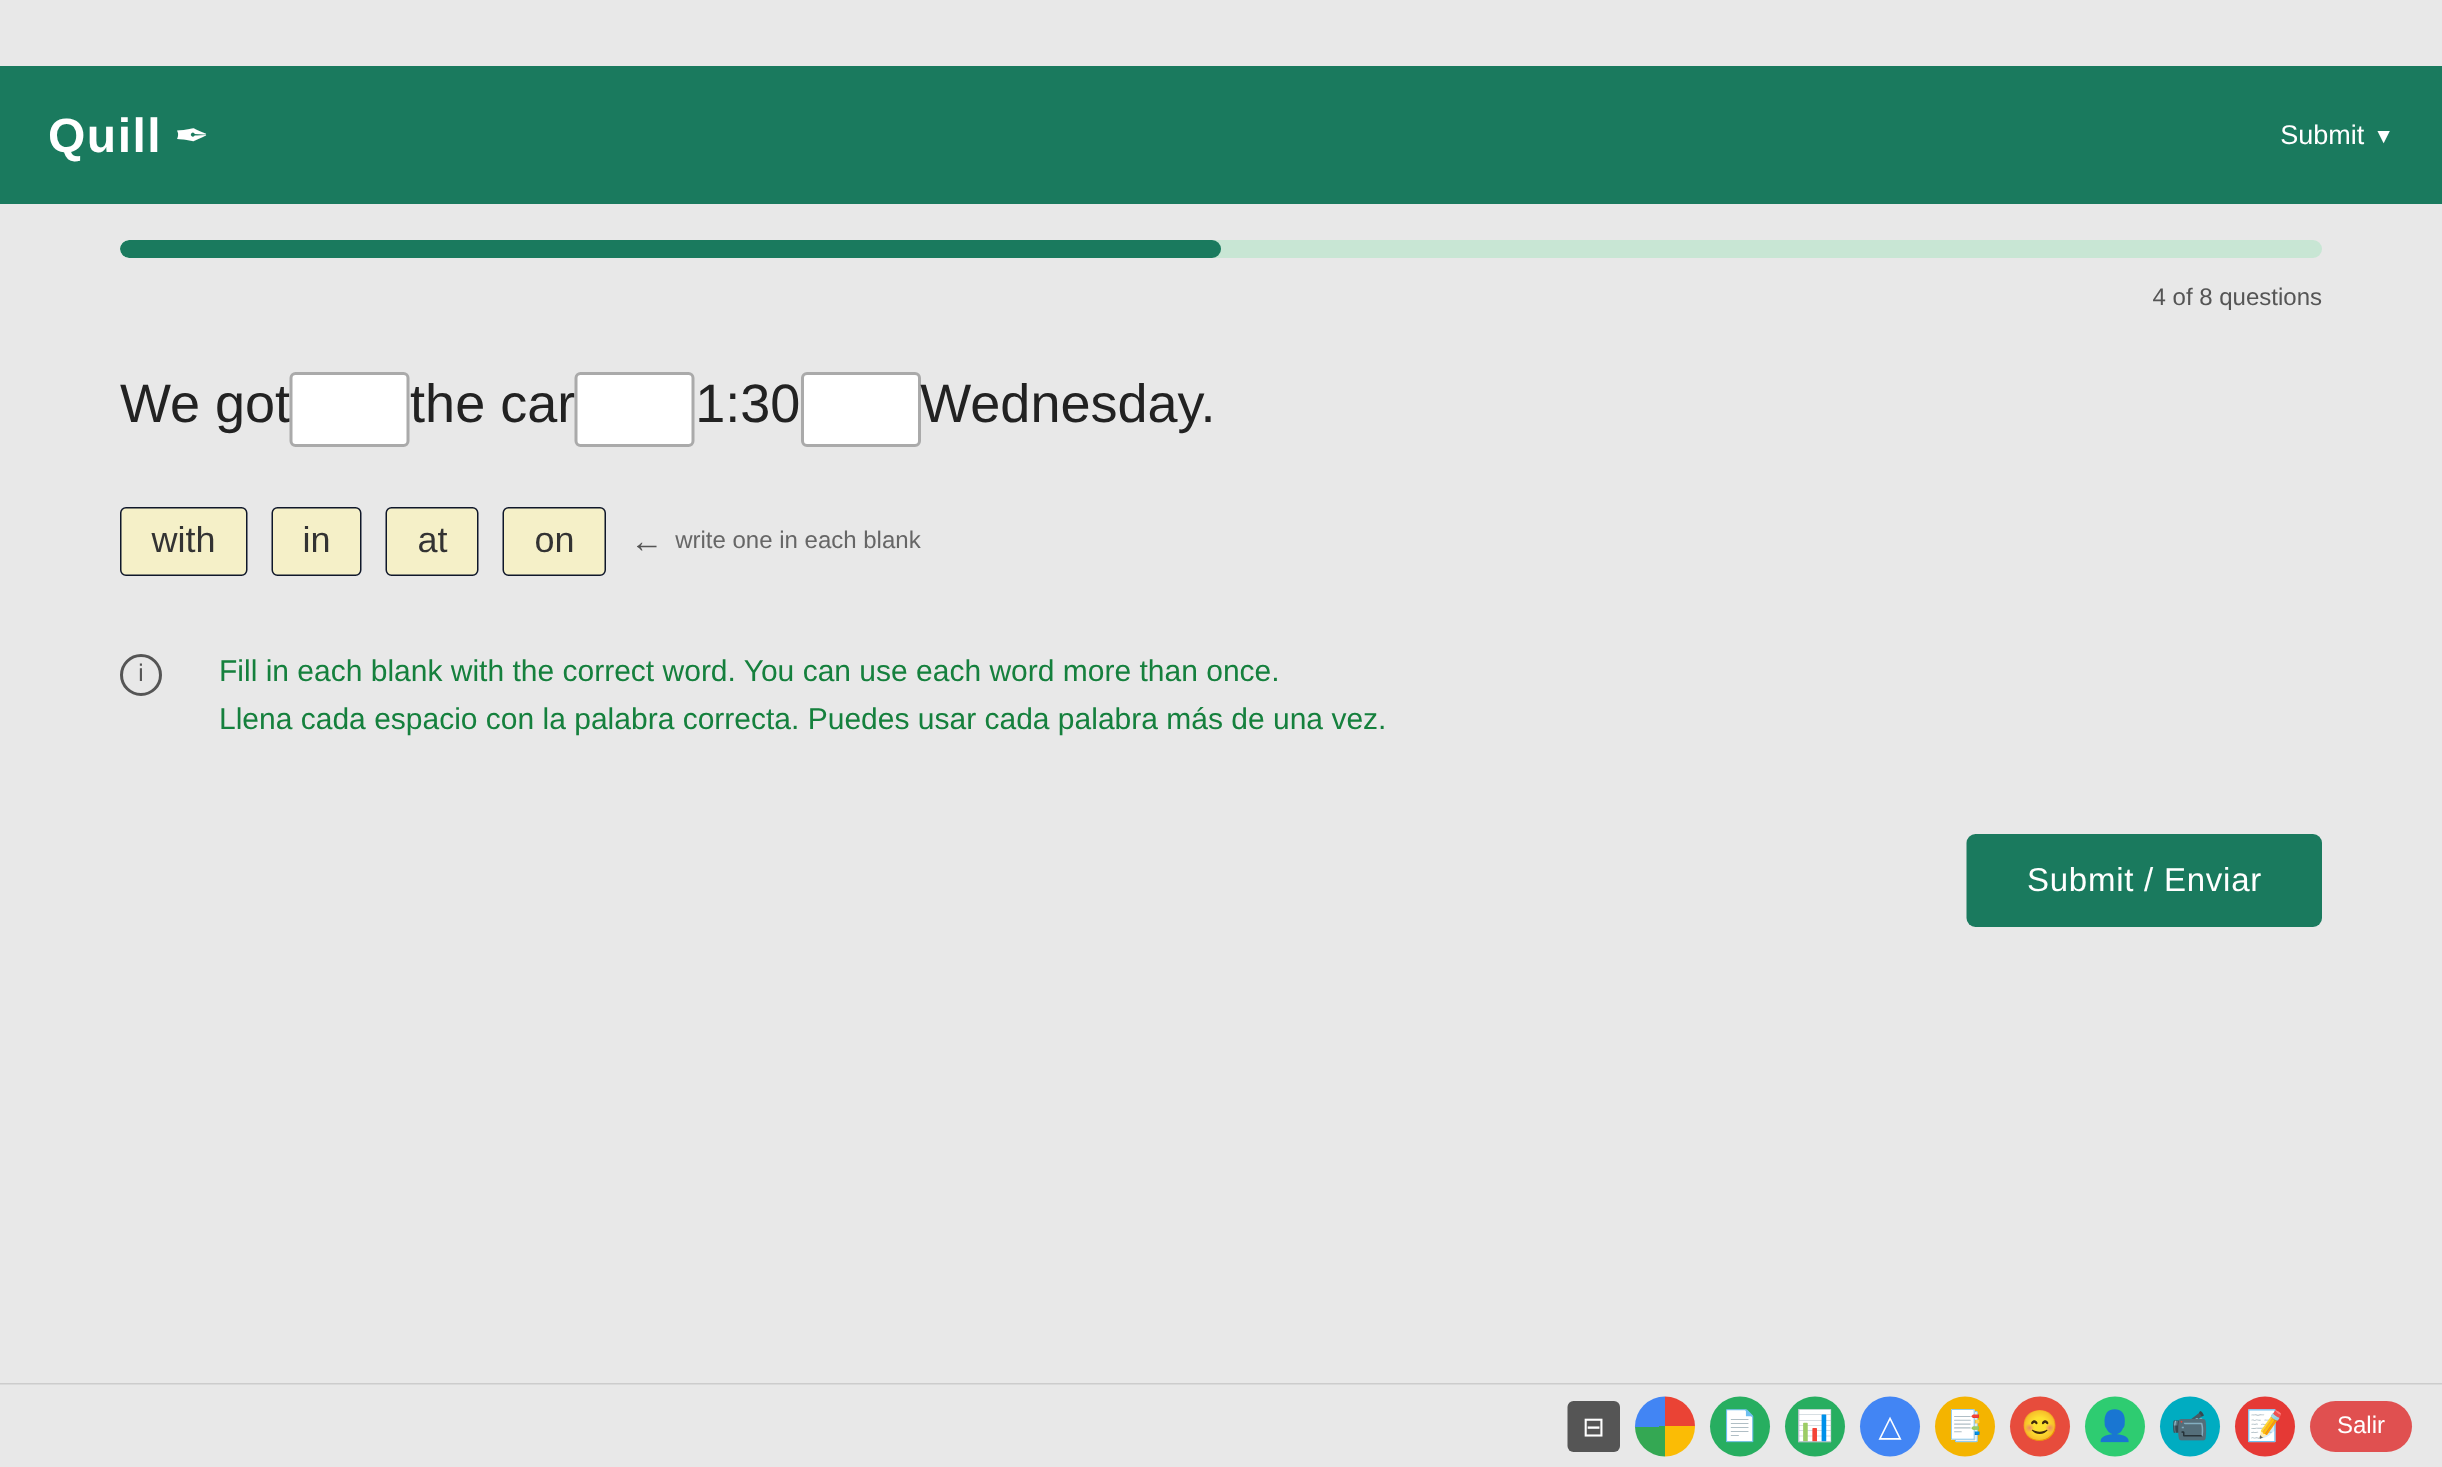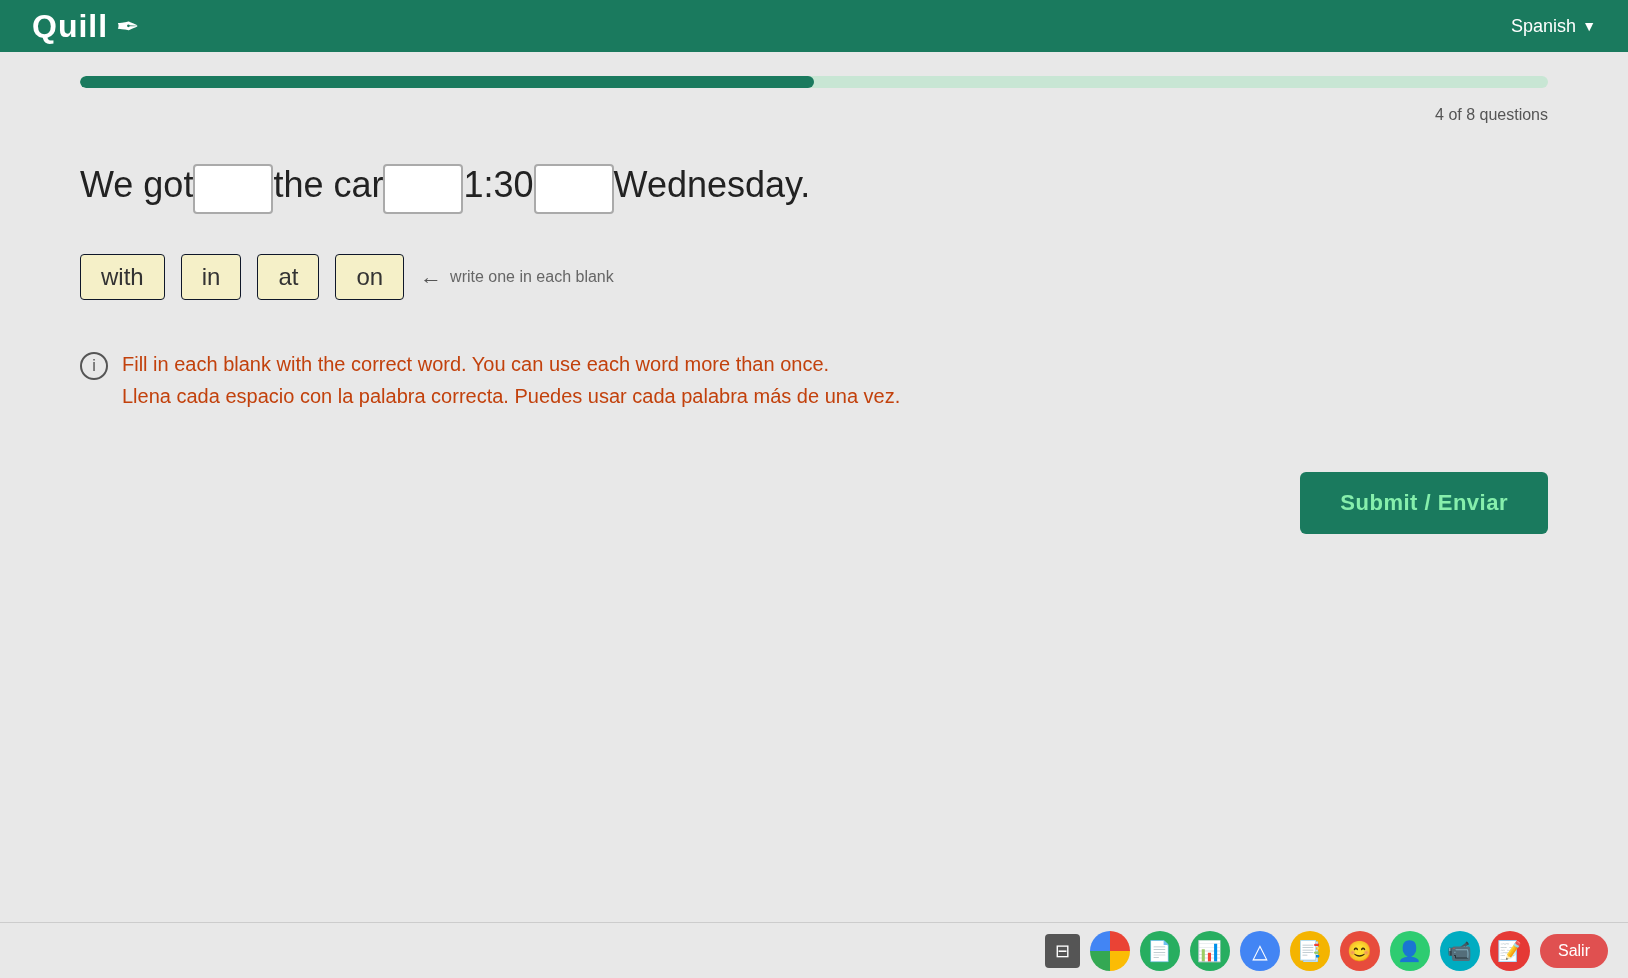--- a/index.html
+++ b/index.html
@@ -12,25 +12,26 @@
       font-family: 'Segoe UI', Arial, sans-serif;
       background: #e8e8e8;
       width: 1628px;
       min-height: 978px;
       overflow-x: hidden;
     }
 
     
     .header {
       background: #1a7a5e;
-      height: 52px;
+      height: 92px;
       display: flex;
       align-items: center;
       justify-content: space-between;
       padding: 0 32px;
+      margin-top: 44px;
     }
 
     .header-logo {
       display: flex;
       align-items: center;
       gap: 6px;
     }
 
     .logo-text {
       color: white;
@@ -184,39 +185,40 @@
       align-items: center;
       justify-content: center;
       font-size: 16px;
       color: #555;
       flex-shrink: 0;
       margin-top: 4px;
     }
 
     .instructions-text {
       font-size: 20px;
-      color: #c2410c;
+      color: #15803d;
       line-height: 1.6;
+      margin-left: 24px;
     }
 
     
     .submit-area {
       display: flex;
       justify-content: flex-end;
       margin-top: 20px;
     }
 
     .submit-btn {
       background: #1a7a5e;
-      color: #86efac;
+      color: #ffffff;
       border: none;
       border-radius: 6px;
       padding: 18px 40px;
       font-size: 22px;
-      font-weight: bold;
+      font-weight: normal;
       cursor: pointer;
       letter-spacing: 0.5px;
     }
 
     
     .taskbar {
       position: fixed;
       bottom: 0;
       left: 0;
       right: 0;
@@ -262,21 +264,21 @@
 </head>
 <body>
 
 <header class="header">
   <div class="header-logo">
     <span class="logo-text">Quill</span>
     <span class="logo-icon">✒</span>
   </div>
   <div class="header-right">
     <div class="language-selector">
-      <span>Spanish</span>
+      <span>Submit</span>
       <span class="dropdown-arrow">▼</span>
     </div>
   </div>
 </header>
 
 <div class="progress-area">
   <div class="progress-bar-container">
     <div class="progress-bar-fill" style="width: 50%"></div>
   </div>
   <div class="progress-text">4 of 8 questions</div>

